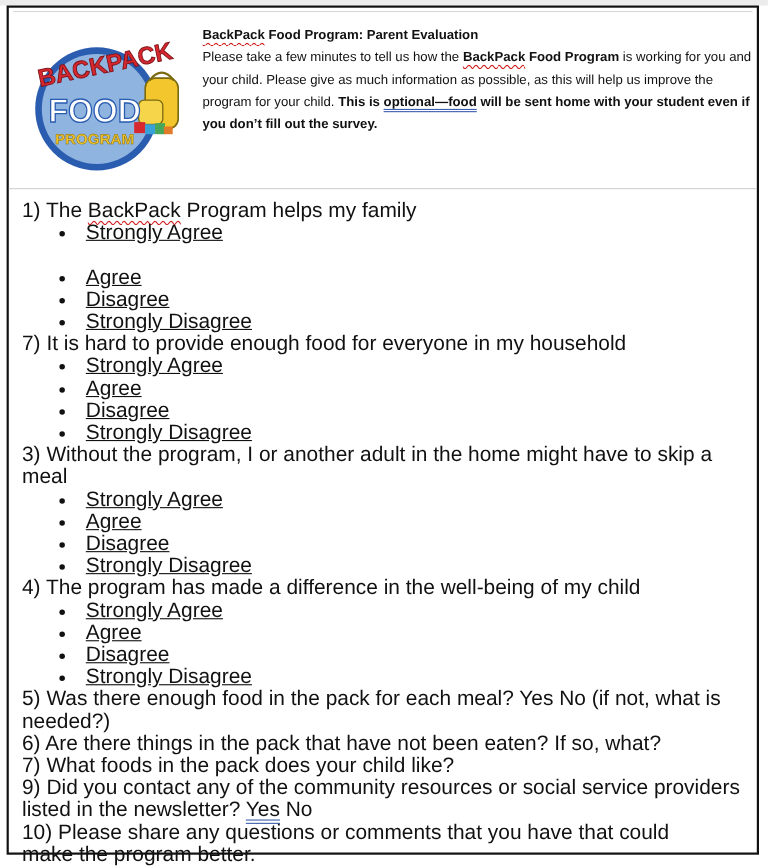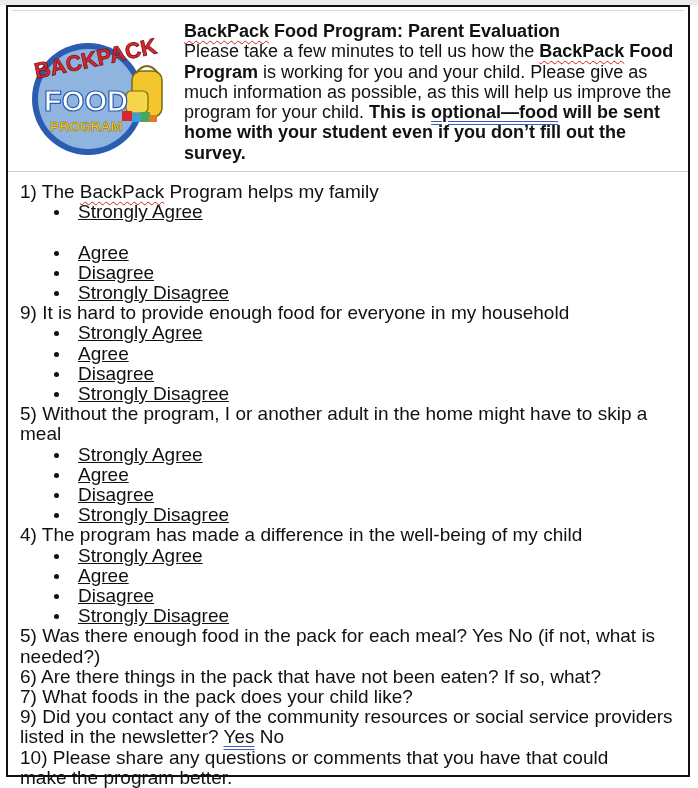--- a/index.html
+++ b/index.html
@@ -11,21 +11,21 @@
     .frame {
       position: absolute; left: 6px; top: 5px; width: 684px; height: 772px;
       border: 2px solid #111; box-sizing: border-box; background: #fff;
     }
     .header-row { position: absolute; left: 0; top: 0; width: 680px; height: 165px; }
     .inner-top-line { position: absolute; left: 4px; top: 3px; width: 672px; height: 1px; background: #d8d8d8; }
     .sep-line { position: absolute; left: 0; top: 164px; width: 680px; height: 1px; background: #d0d0d0; }
     .logo { position: absolute; left: 14px; top: 22px; width: 150px; height: 128px; }
     .intro {
       position: absolute; left: 176px; top: 14px; width: 500px;
-      font-size: 18px; line-height: 20.3px; color: #111;
+      font-size: 12px; line-height: 20.3px; color: #111;
     }
     .intro b { font-weight: bold; text-align: center; }
     .squiggle { text-decoration: underline wavy #d02020; text-decoration-thickness: 1px; text-underline-offset: 3px; }
     .dbl { text-decoration: underline double #3a5fb0; text-underline-offset: 3px; }
     .questions {
       position: absolute; left: 12px; top: 175px; width: 666px;
       font-size: 19px; line-height: 20.2px; color: #111;
     }
     .q { margin: 0; }
     ul.opts { list-style: none; margin: 0; padding: 0; text-decoration: underline; }
@@ -84,29 +84,29 @@
       <span>1) The </span><span class="squiggle">BackPack</span><span> Program helps my family</span>
     </div>
     <ul class="opts">
       <li>Strongly Agree</li>
       <div class="blank"></div>
       <li>Agree</li>
       <li>Disagree</li>
       <li>Strongly Disagree</li>
     </ul>
 
-    <div class="q">9) It is hard to provide enough food for everyone in my household</div>
+    <div class="q">7) It is hard to provide enough food for everyone in my household</div>
     <ul class="opts">
       <li>Strongly Agree</li>
       <li>Agree</li>
       <li>Disagree</li>
       <li>Strongly Disagree</li>
     </ul>
 
-    <div class="q">5) Without the program, I or another adult in the home might have to skip a meal</div>
+    <div class="q">3) Without the program, I or another adult in the home might have to skip a meal</div>
     <ul class="opts">
       <li>Strongly Agree</li>
       <li>Agree</li>
       <li>Disagree</li>
       <li>Strongly Disagree</li>
     </ul>
 
     <div class="q">4) The program has made a difference in the well-being of my child</div>
     <ul class="opts">
       <li>Strongly Agree</li>

